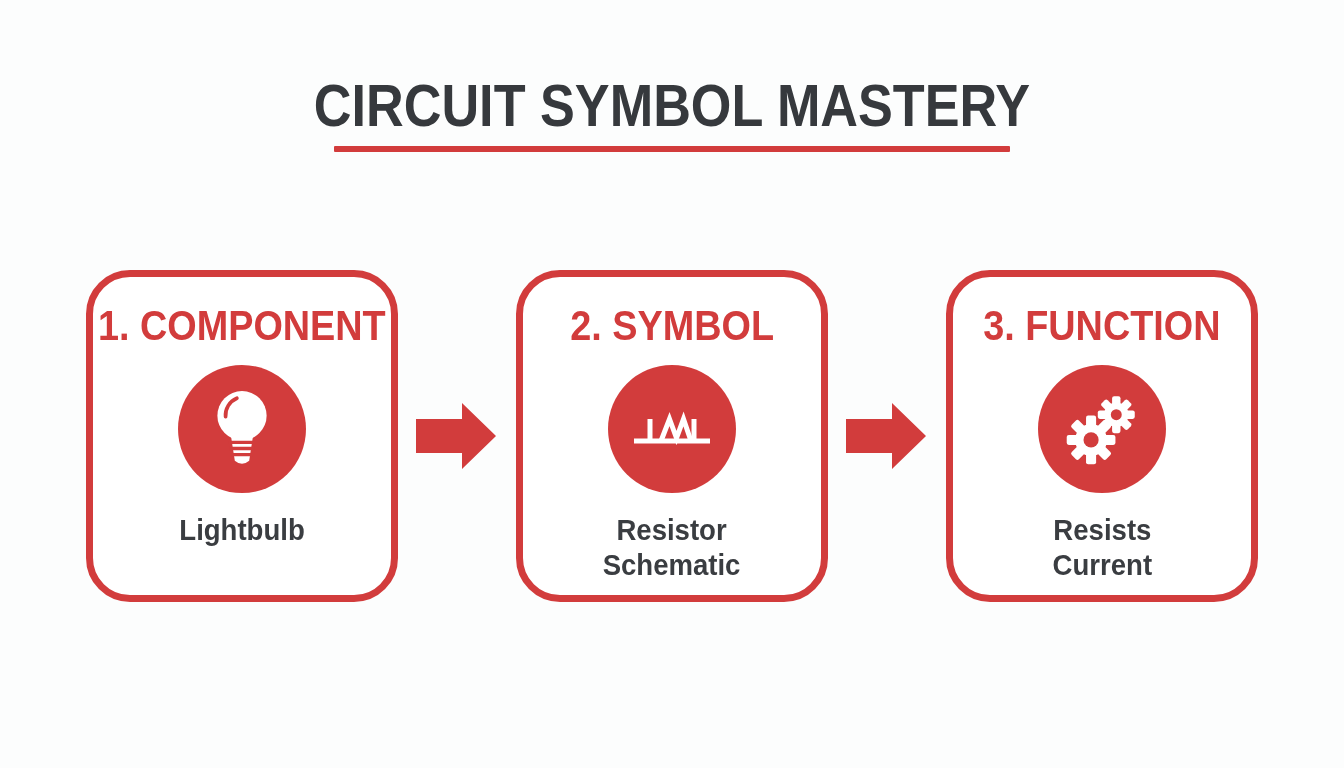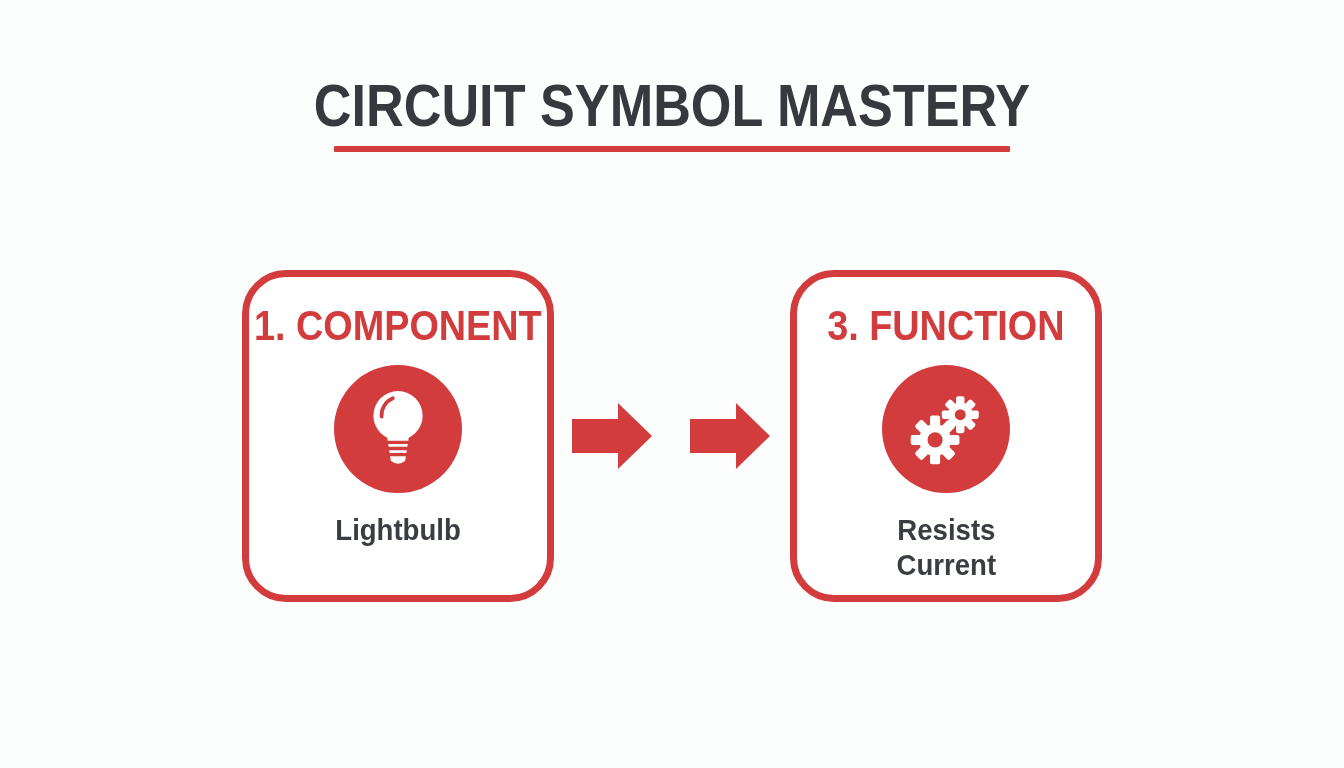--- a/index.html
+++ b/index.html
@@ -101,20 +101,35 @@
           <path d="M16,27 A18,18 0 0 1 27,9" stroke="var(--c-accent)" stroke-width="3.6" fill="none" stroke-linecap="round"></path>
         </svg>
       </div>
       <p class="caption">Lightbulb</p>
     </section>
 
     <svg class="arrow" width="82" height="66" viewBox="0 0 82 66">
       <polygon points="0,16 46,16 46,0 80,33 46,66 46,50 0,50" fill="var(--c-accent)"></polygon>
     </svg>
 
+    <section class="card">
+      <h2 class="card-heading">2. SYMBOL</h2>
+      <div class="badge">
+        <svg width="80" height="56" viewBox="0 0 80 56">
+          <g stroke="#ffffff" stroke-width="5" fill="none">
+            <path d="M2,40 H78"></path>
+            <path d="M18,18 V40"></path>
+            <path d="M62,18 V40"></path>
+            <path d="M29,40 L37.5,18 L44.5,37 L51.5,18 L59,40"></path>
+          </g>
+        </svg>
+      </div>
+      <p class="caption">Resistor
+Schematic</p>
+    </section>
 
     <svg class="arrow" width="82" height="66" viewBox="0 0 82 66">
       <polygon points="0,16 46,16 46,0 80,33 46,66 46,50 0,50" fill="var(--c-accent)"></polygon>
     </svg>
 
     <section class="card">
       <h2 class="card-heading">3. FUNCTION</h2>
       <div class="badge">
         <svg width="84" height="84" viewBox="0 0 100 100">
 

